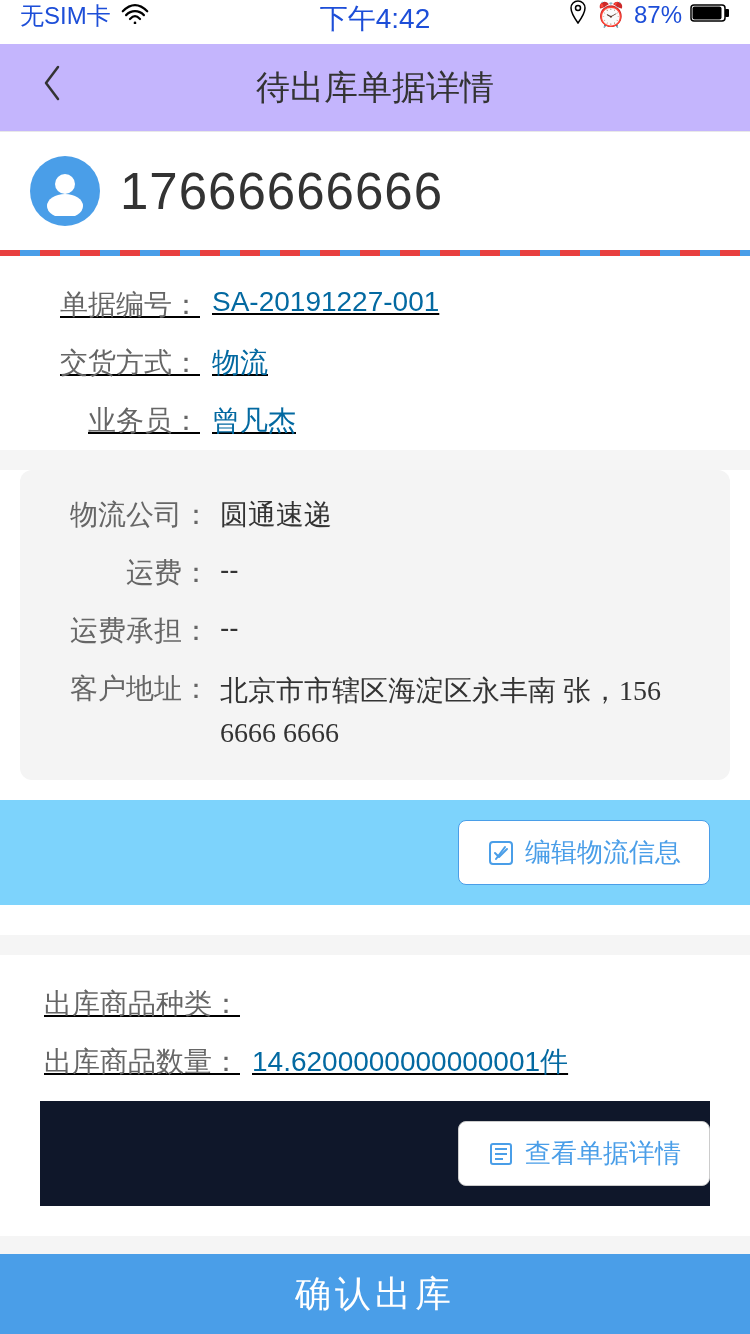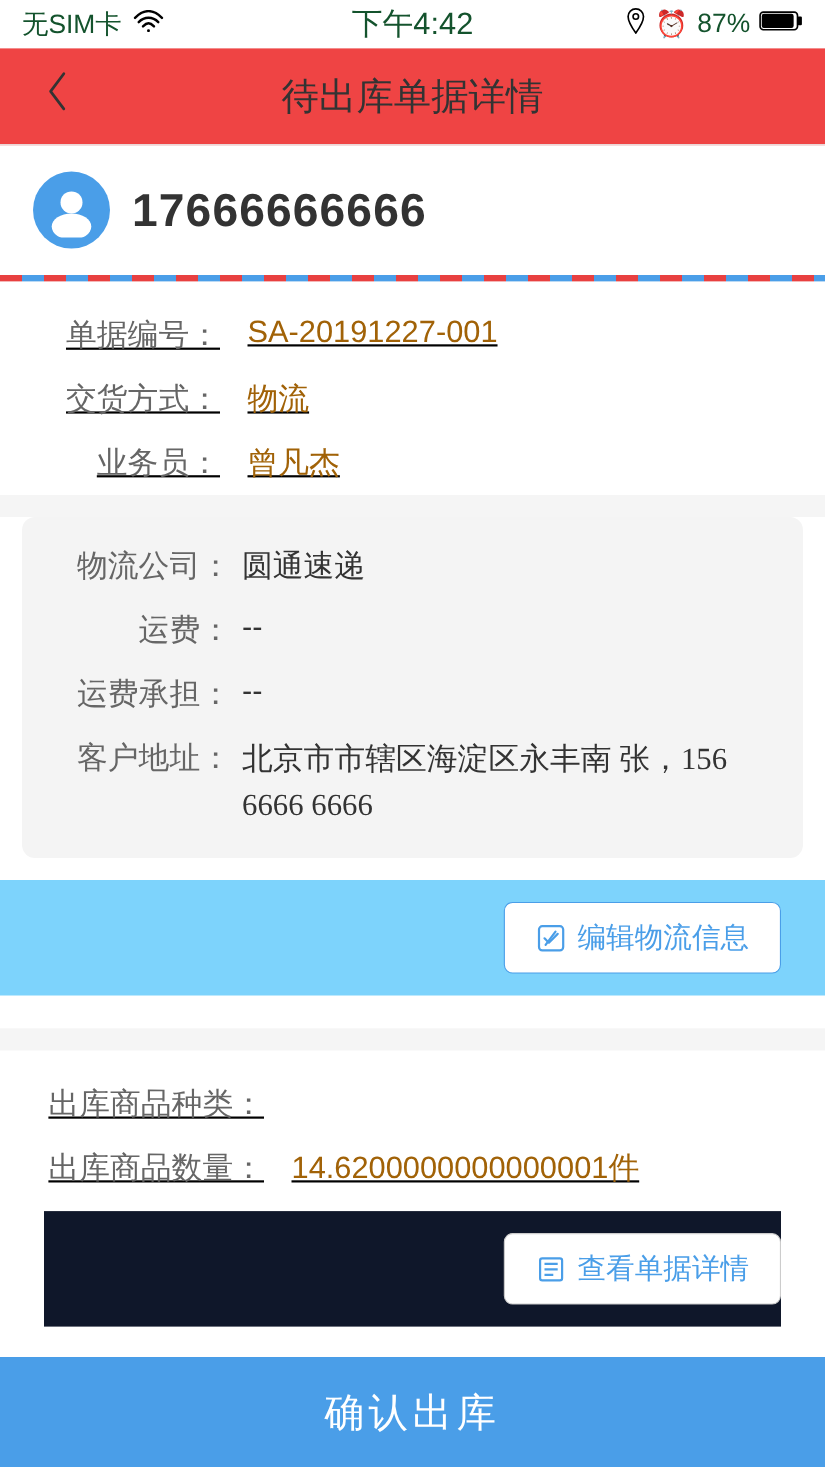--- a/index.html
+++ b/index.html
@@ -11,25 +11,25 @@
       min-height: 1334px;
       position: relative;
       font-size: 28px;
     }
 
     
     .status-bar {
       background: #fff;
       height: 44px;
       display: flex;
-      align-items: center;
+      align-items: flex-start;
       justify-content: space-between;
       padding: 0 20px;
       font-size: 24px;
-      color: #14532d;
+      color: #1d4ed8;
     }
     .status-left {
       display: flex;
       align-items: center;
       gap: 10px;
     }
     .status-center {
       font-size: 28px;
       font-weight: 500;
       position: absolute;
@@ -38,21 +38,21 @@
     }
     .status-right {
       display: flex;
       align-items: center;
       gap: 8px;
       font-size: 24px;
     }
 
     
     .nav-bar {
-      background: #ef4444;
+      background: #c4b5fd;
       height: 88px;
       display: flex;
       align-items: center;
       padding: 0 30px;
       border-bottom: 1px solid #e8e8e8;
       position: relative;
     }
     .back-button {
       font-size: 36px;
       color: #333;
@@ -85,22 +85,22 @@
       display: flex;
       align-items: center;
       justify-content: center;
       flex-shrink: 0;
     }
     .avatar svg {
       width: 50px;
       height: 50px;
     }
     .customer-phone {
-      font-size: 42px;
-      font-weight: 700;
+      font-size: 51px;
+      font-weight: 400;
       color: #333;
       letter-spacing: 1px;
     }
 
     
     .dashed-divider {
       height: 6px;
       background: repeating-linear-gradient(
         90deg,
         #e84040 0px,
@@ -120,22 +120,22 @@
     .info-row:last-child {
       margin-bottom: 0;
     }
     .info-label {
       color: #666;
       min-width: 160px;
       text-align: right;
       flex-shrink: 0;
     }
     .info-value {
-      color: #a16207;
-      margin-left: 25px;
+      color: #0369a1;
+      margin-left: 12px;
       flex: 1;
     }
     .logistics-row {
       display: flex;
       align-items: flex-start;
       margin-bottom: 20px;
       font-size: 28px;
     }
     .logistics-row:last-child {
       margin-bottom: 0;
@@ -215,21 +215,21 @@
       height: 28px;
     }
 
     
     .confirm-bar {
       position: fixed;
       bottom: 0;
       left: 0;
       width: 750px;
       background: #4a9ee8;
-      height: 100px;
+      height: 80px;
       display: flex;
       align-items: center;
       justify-content: center;
       cursor: pointer;
     }
     .confirm-btn-text {
       font-size: 36px;
       color: #fff;
       font-weight: 500;
       letter-spacing: 4px;

